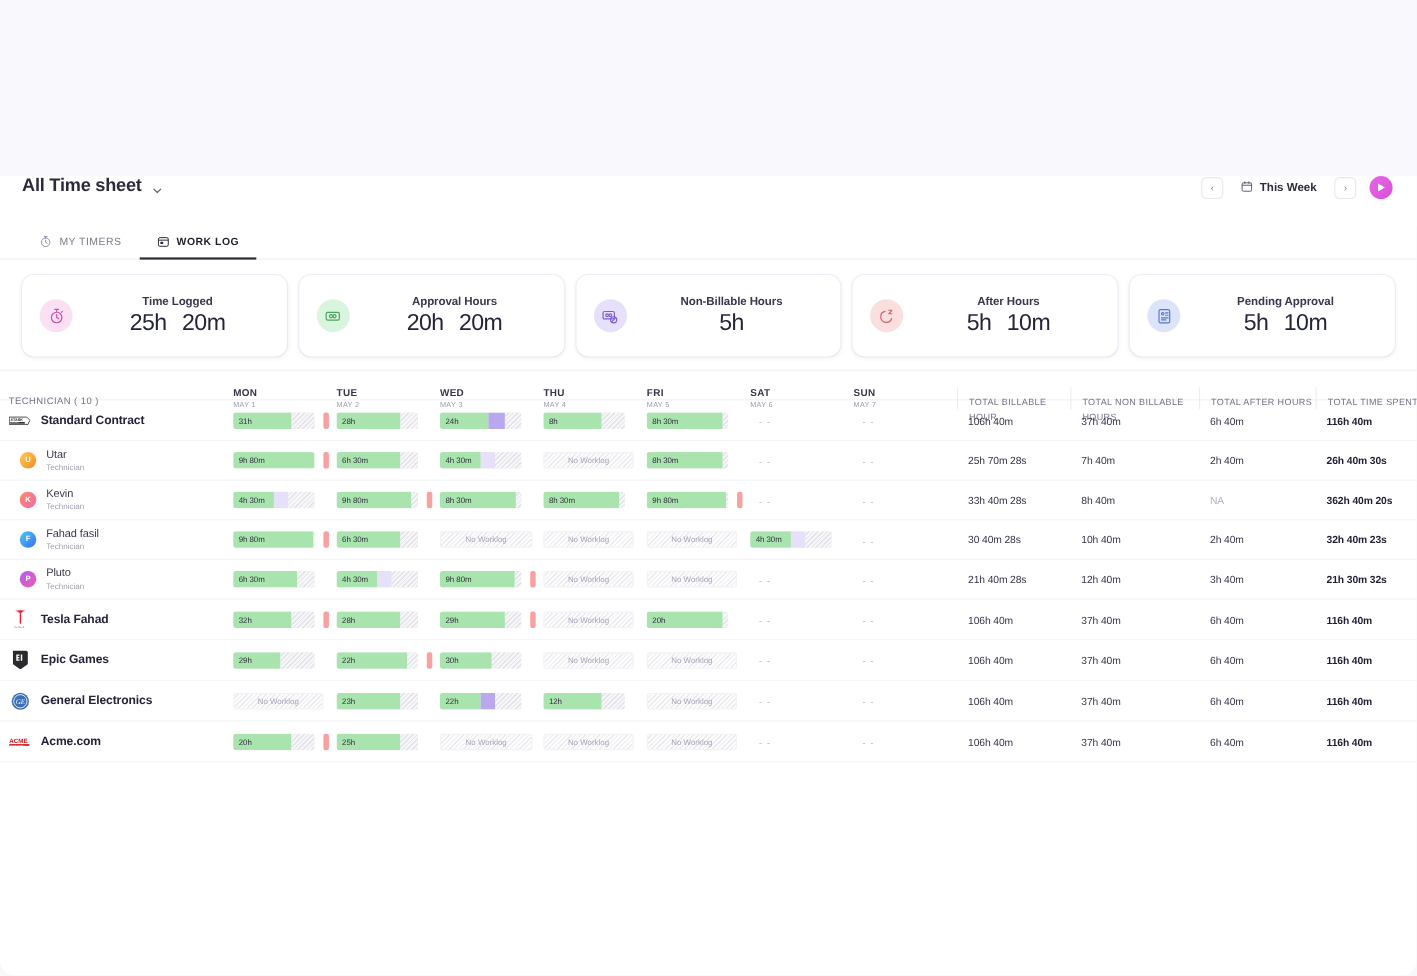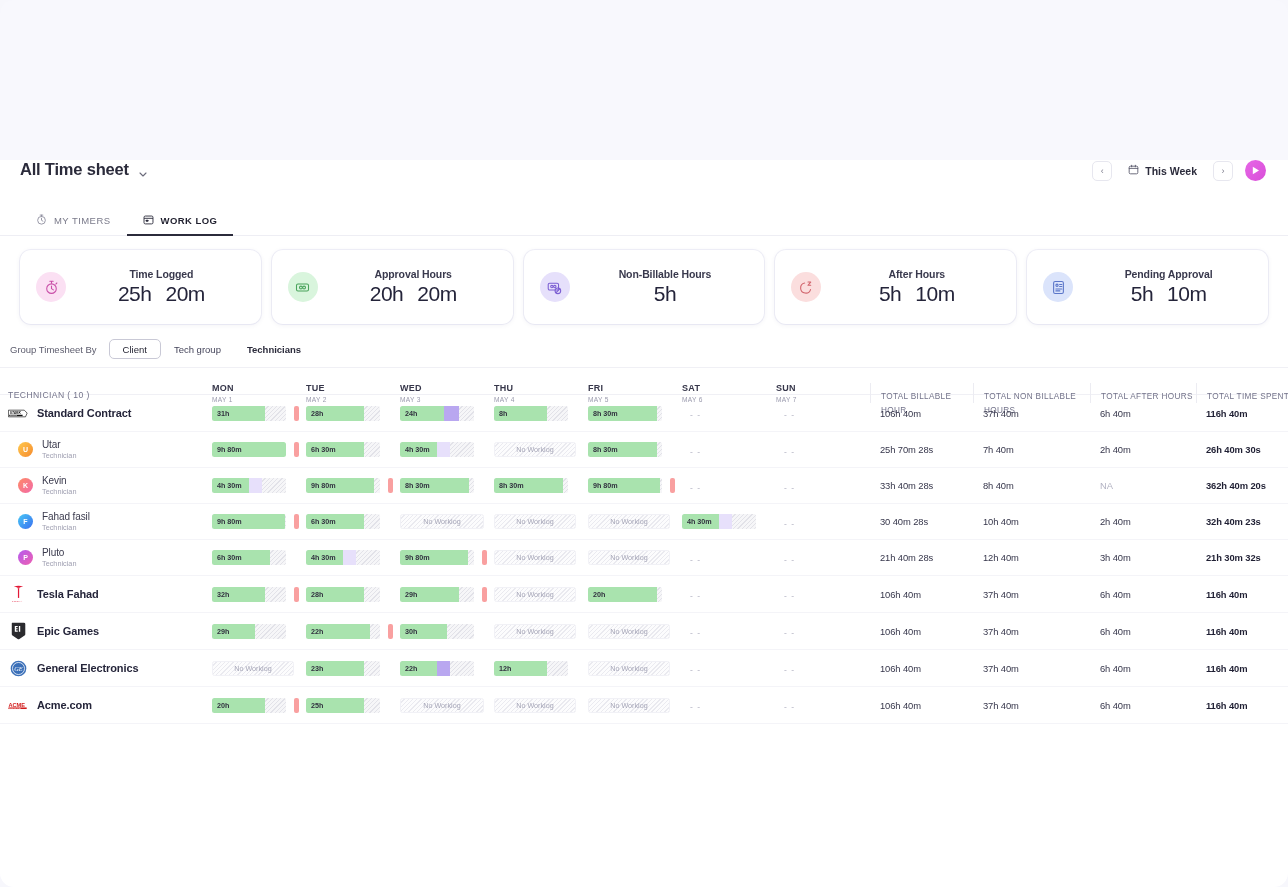--- a/index.html
+++ b/index.html
@@ -158,21 +158,21 @@
   .avatar {
     width: 15px; height: 15px; border-radius: 50%; flex: none;
     display: flex; align-items: center; justify-content: center;
     color: #fff; font-size: 7px; font-weight: bold;
   }
   .tech-text { display: flex; flex-direction: column; gap: 1px; }
   .tech-name { font-size: 10px; color: #3a3a4d; letter-spacing: -0.1px; }
   .tech-role { font-size: 7.3px; color: #a0a0b2; }
 
   
-  .barwrap { display: flex; align-items: center; gap: 8px; font-weight: bold; }
+  .barwrap { display: flex; align-items: center; gap: 8px; }
   .bar {
     height: 15px; border-radius: 2.5px; overflow: hidden;
     display: flex; align-items: stretch; position: relative;
     background: #f2f2f4;
   }
   .seg-green { background: #a9e3ae; display: flex; align-items: center; }
   .seg-purple { background: #b9a7f0; }
   .seg-purple.light { background: #e7e0fb; }
   .seg-empty {
     background-color: #f6f6f8;
@@ -333,26 +333,20 @@
           <div class="stat-body">
             <div class="stat-label">Pending Approval</div>
             <div class="stat-value">
               <span>5h</span>
               <span>10m</span>
             </div>
           </div>
         </div>
       </div>
 
-    <div class="groupbar">
-      <span class="gb-label">Group Timesheet By</span>
-      <span class="gb-opt active">Client</span>
-      <span class="gb-opt">Tech group</span>
-      <span class="gb-opt strong">Technicians</span>
-    </div>
 
     <div class="table">
       <div class="thead" id="thead">
           <div class="c-tech th-tech">TECHNICIAN ( 10 )</div>
           <div class="c-day">
             <div class="th-day-name">MON</div>
             <div class="th-day-date">MAY 1</div>
           </div>
           <div class="c-day">
             <div class="th-day-name">TUE</div>

